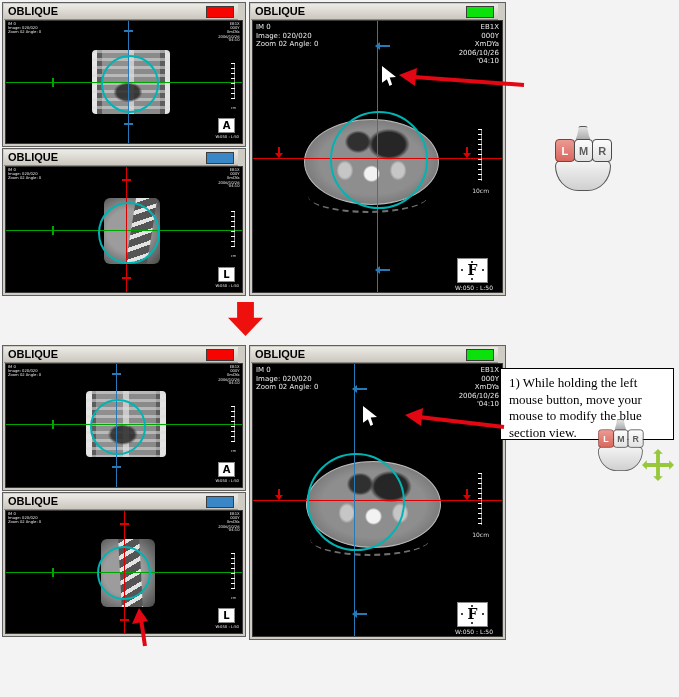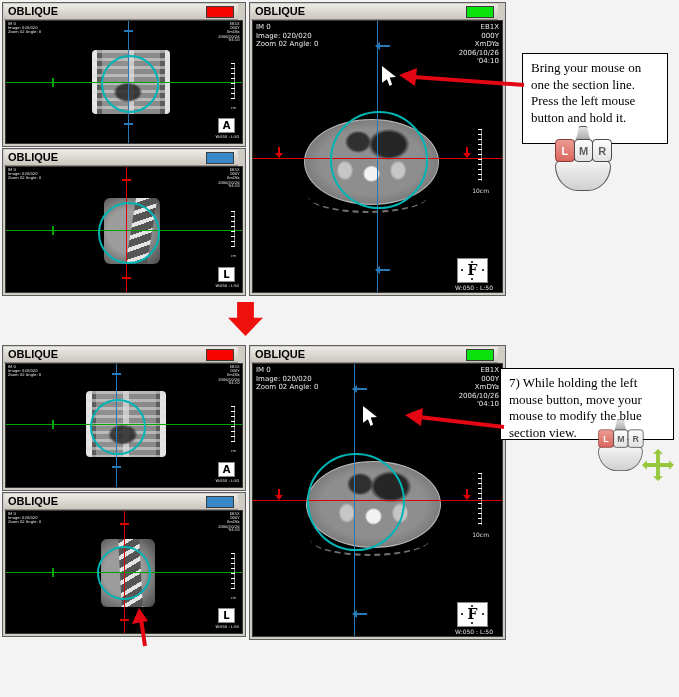--- a/index.html
+++ b/index.html
@@ -318,26 +318,23 @@
       <div class="ruler" style="right:20px;top:109px;height:52px;"></div>
       <div class="scale-lab" style="right:13px;top:167px;">10cm</div>
       <div class="marker marker-b" style="right:14px;top:238px;">
         <span>F</span>
         <i style="left:13px;top:2px;"></i><i style="left:13px;bottom:2px;"></i><i style="left:3px;top:10px;"></i><i style="right:3px;top:10px;"></i>
       </div>
       <div class="wl" style="right:9px;top:264px;">W:050 : L:50</div>
     </div>
   </div>
 
-  <div class="callout" style="left:522px;top:53px;width:146px;height:91px;">
-    <span>Bring your mouse on one the section line. Press the left mouse button and hold it.</span>
-  </div>
 
   <div class="callout" style="left:500px;top:368px;width:174px;height:72px;">
-    <span>7) While holding the left mouse button, move your mouse to modify the blue section view.</span>
+    <span>1) While holding the left mouse button, move your mouse to modify the blue section view.</span>
   </div>
 
 
   <svg class="arr" style="left:396px;top:66px;" width="130" height="26">
     <line x1="18" y1="11" x2="128" y2="19" stroke="#e30613" stroke-width="4"></line>
     <polygon points="3,9 21,2 19,20" fill="#e30613"></polygon>
   </svg>
   <svg class="arr" style="left:402px;top:404px;" width="104" height="30">
     <line x1="17" y1="13" x2="102" y2="23" stroke="#e30613" stroke-width="4"></line>
     <polygon points="3,11 21,4 19,22" fill="#e30613"></polygon>

